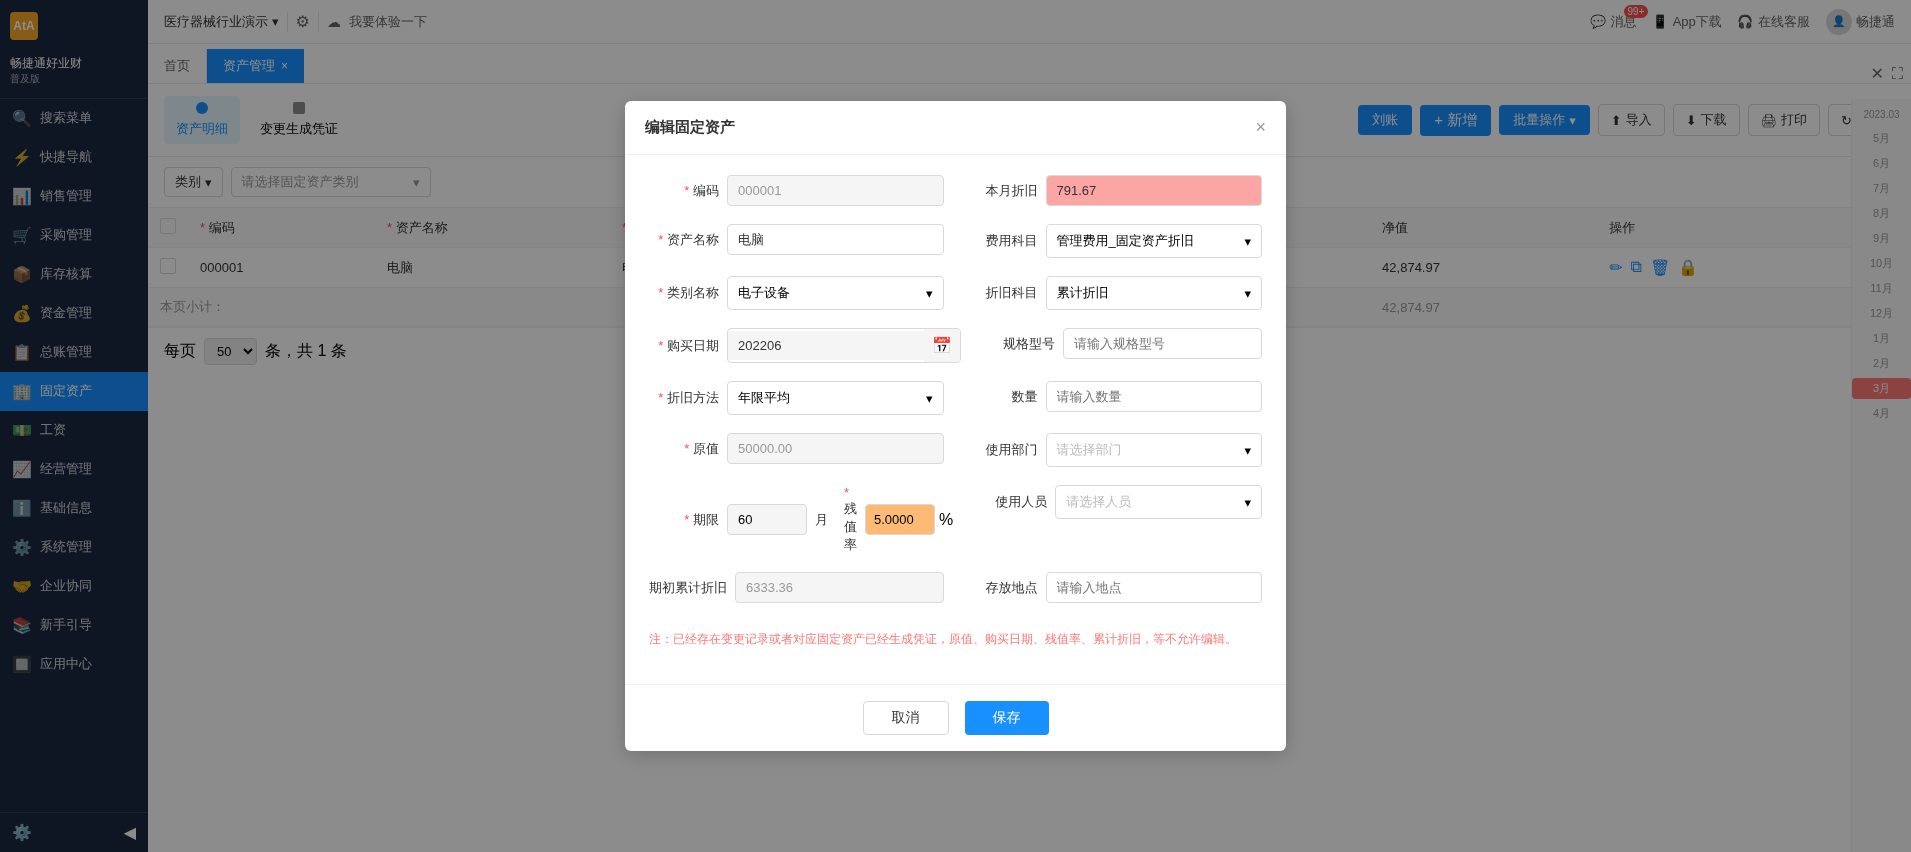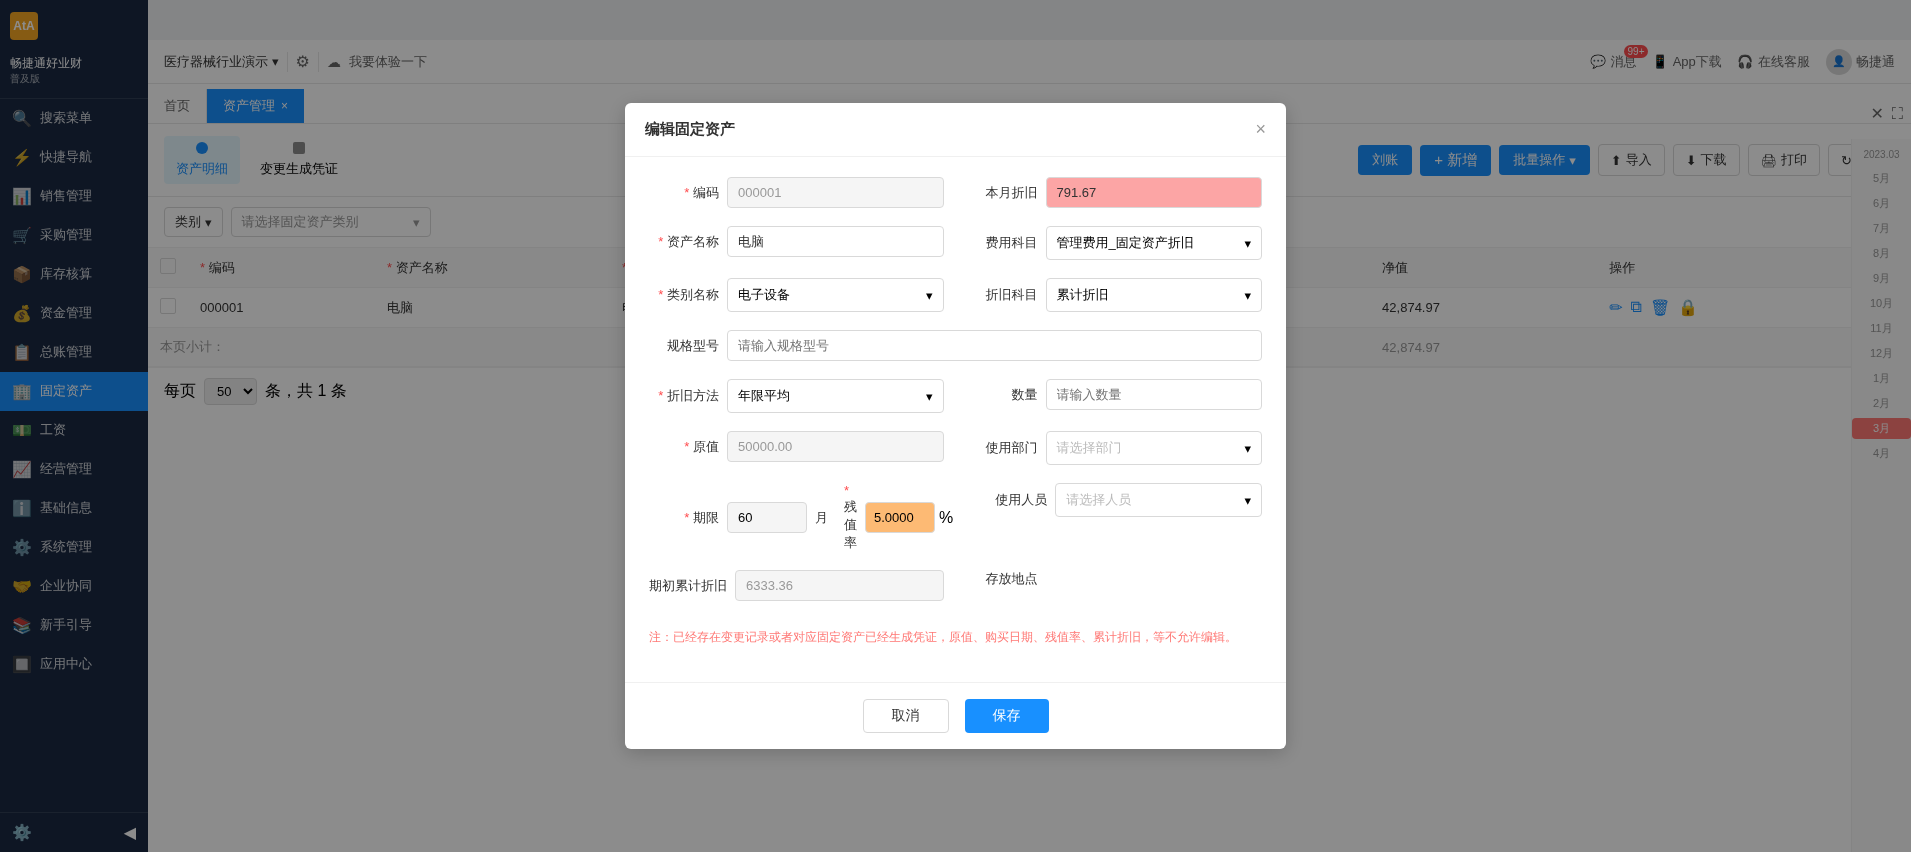--- a/index.html
+++ b/index.html
@@ -57,21 +57,20 @@
       overflow: hidden;
     }
     .top-bar {
       height: 44px;
       background: #fff;
       display: flex;
       align-items: center;
       padding: 0 16px;
       border-bottom: 1px solid #e8e8e8;
       gap: 16px;
-      margin-top: 40px;
     }
     .top-bar-left {
       display: flex; align-items: center; gap: 8px; flex: 1;
     }
     .company-select {
       display: flex; align-items: center; gap: 4px;
       font-size: 13px; cursor: pointer; color: #333;
     }
     .top-bar-divider { width: 1px; height: 20px; background: #e8e8e8; }
     .top-bar-settings { font-size: 16px; cursor: pointer; color: #666; }
@@ -621,20 +620,30 @@
           <span class="form-label">折旧科目</span>
           <div class="form-select">
             <span class="form-select-text">累计折旧</span>
             <span>▾</span>
           </div>
         </div>
       </div>
 
       <div class="form-row">
         <div class="form-item">
+          <span class="form-label">
+            <span class="required-mark">*</span>
+            <span>购买日期</span>
+          </span>
+          <div class="form-input-with-icon">
+            <input type="text" value="202206" style="">
+            <span class="input-icon">📅</span>
+          </div>
+        </div>
+        <div class="form-item">
           <span class="form-label">规格型号</span>
           <input class="form-input" type="text" placeholder="请输入规格型号" style="">
         </div>
       </div>
 
       <div class="form-row">
         <div class="form-item">
           <span class="form-label">
             <span class="required-mark">*</span>
             <span>折旧方法</span>
@@ -695,20 +704,21 @@
         </div>
       </div>
 
       <div class="form-row">
         <div class="form-item">
           <span class="form-label">期初累计折旧</span>
           <input class="form-input disabled" type="text" value="6333.36" readonly="" style="">
         </div>
         <div class="form-item">
           <span class="form-label">存放地点</span>
+          <input class="form-input" type="text" placeholder="请输入地点" style="">
         </div>
       </div>
 
       <div class="note-text">注：已经存在变更记录或者对应固定资产已经生成凭证，原值、购买日期、残值率、累计折旧，等不允许编辑。</div>
     </div>
     <div class="modal-footer">
       <button class="btn-cancel">取消</button>
       <button class="btn-save">保存</button>
     </div>
   </div>

